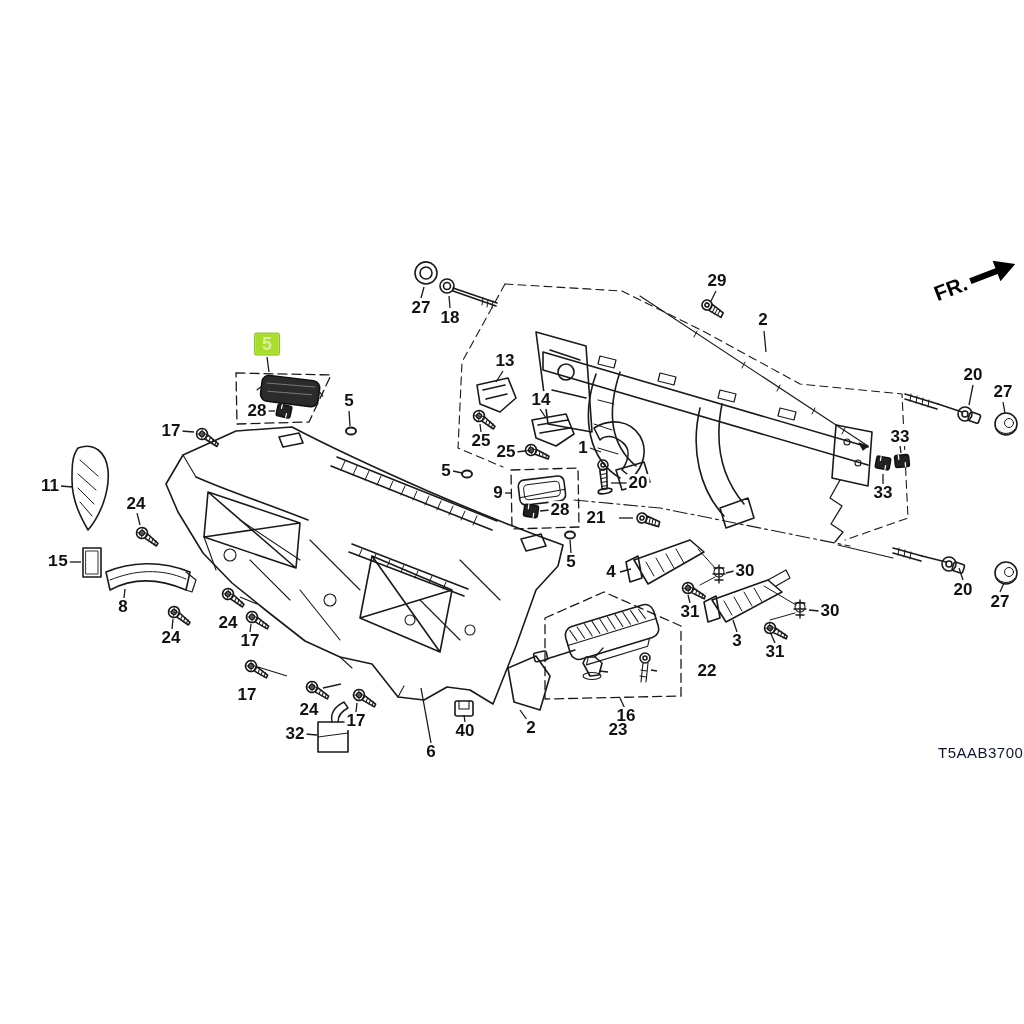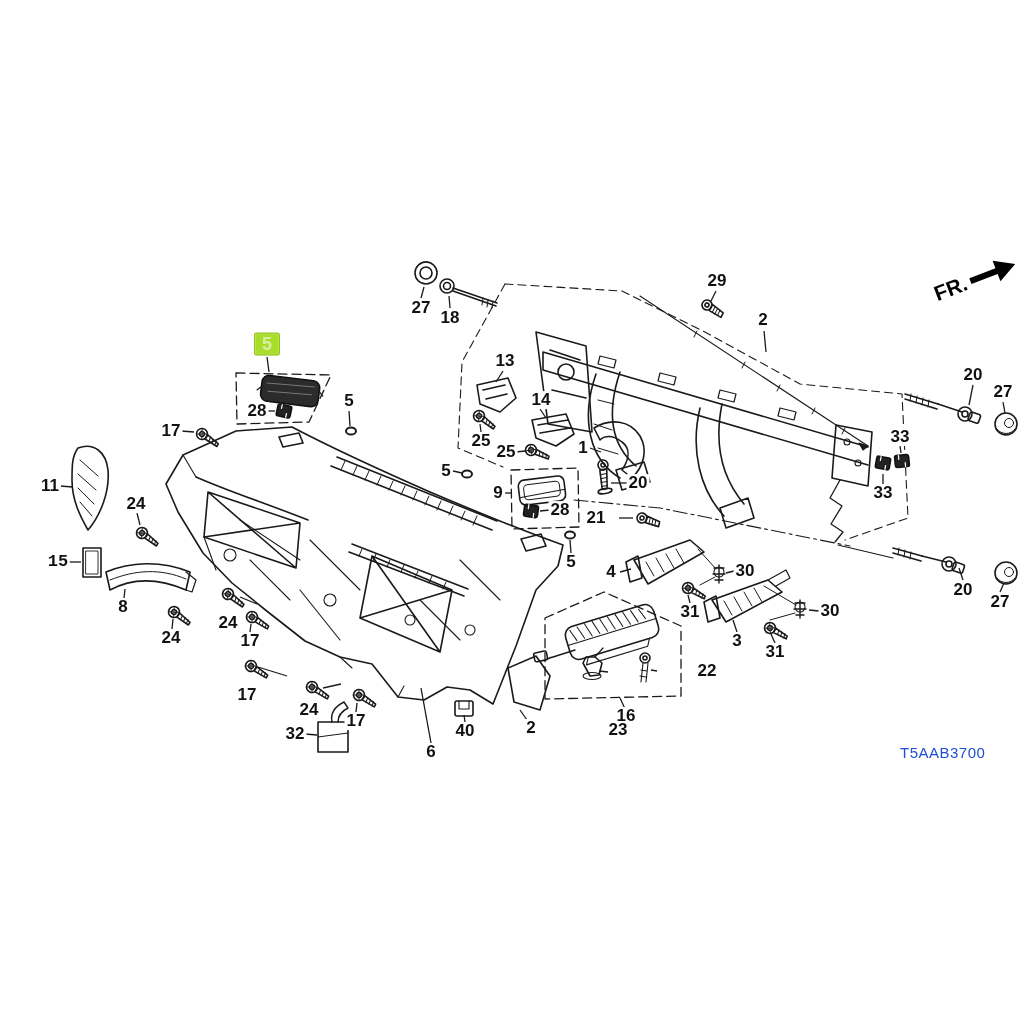--- a/index.html
+++ b/index.html
@@ -7,21 +7,21 @@
          font-family:"Liberation Sans",sans-serif;}
   #art,#leader-svg{position:absolute;left:0;top:0;}
   #leader-svg{pointer-events:none;}
   .callout{position:absolute;transform:translate(-50%,-50%);font-size:17px;font-weight:700;
            color:#111;background:#fff;padding:0 2px;line-height:1.05;letter-spacing:0;
            user-select:none;cursor:pointer;}
   .callout.highlight{background:var(--hl,#a9dd2c);color:#d8efa0;border:1px solid #8cc41c;
            border-radius:2px;padding:1px 7px;font-size:18px;box-shadow:0 0 0 1px #b9e455 inset;}
   #fr-arrow{position:absolute;left:932px;top:266px;transform:rotate(-21deg);
             display:flex;align-items:center;gap:2px;color:#000;font-weight:700;font-size:21px;}
-  #diagram-code{position:absolute;left:900px;top:744px;font-size:15px;color:#1d4ed8;
+  #diagram-code{position:absolute;left:938px;top:744px;font-size:15px;color:#0f172a;
             font-weight:400;letter-spacing:0.5px;}
 </style>
 </head>
 <body>
 
 <div id="stage">
 
 <svg id="art" width="1024" height="1024" viewBox="0 0 1024 1024" fill="none" stroke="#1a1a1a" stroke-width="1.6" stroke-linecap="round" stroke-linejoin="round">
   <defs>
     <g id="screw">

